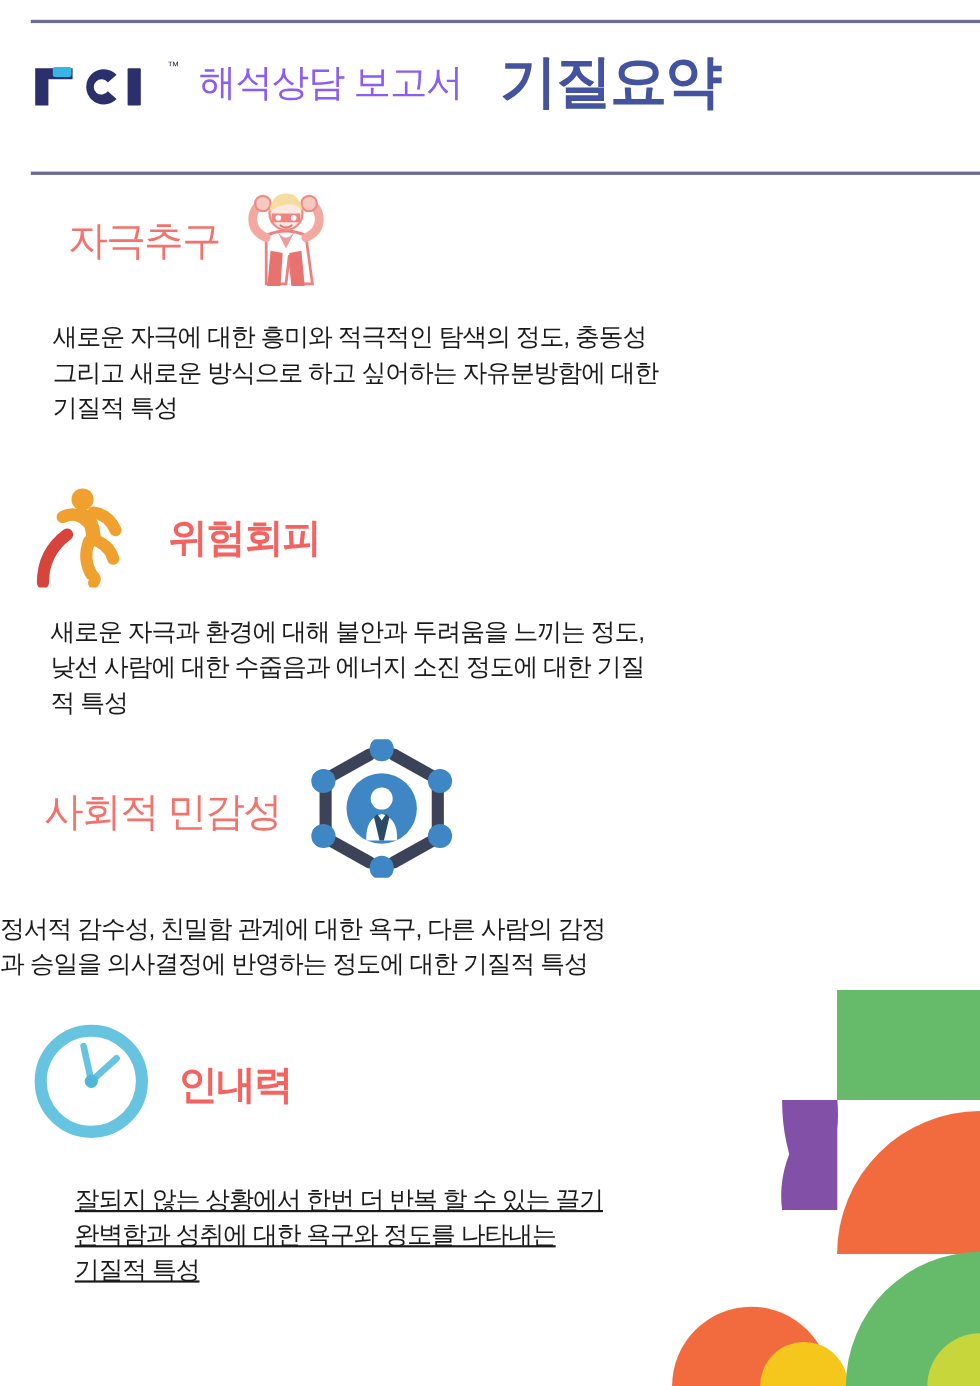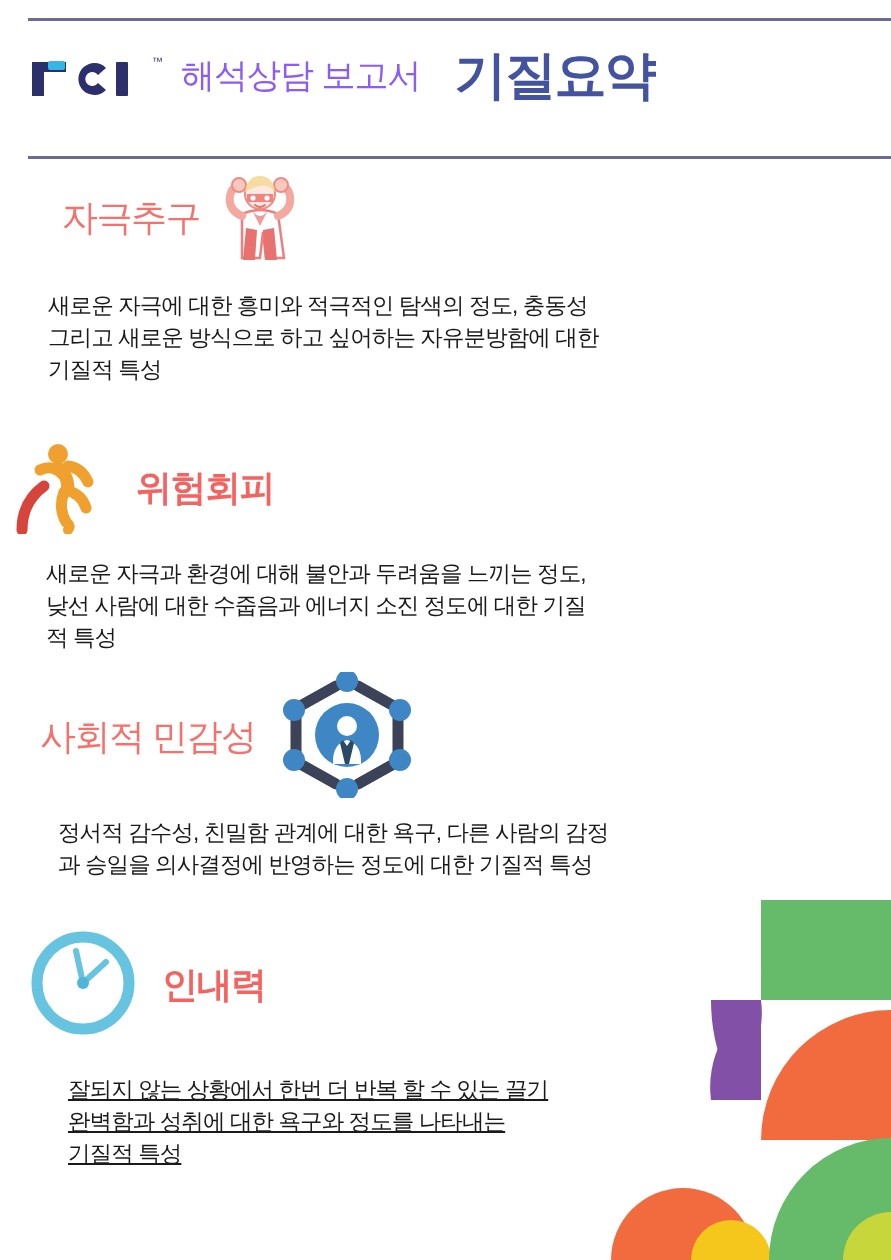--- a/index.html
+++ b/index.html
@@ -124,28 +124,28 @@
     font-weight: 400;
   }
 
   
   #sec-novelty          { position: absolute; left: 0;  top: 0;   width: 869px; }
   #sec-novelty  .sec-head { padding-left: 62px; }
   #sec-novelty  .sec-title { margin-right: 6px; }
   #sec-novelty  .sec-body { margin-top: 24px; padding-left: 48px; }
 
   #sec-harm             { position: absolute; left: 0;  top: 268px; width: 891px; }
-  #sec-harm .sec-head   { padding-left: 10px; }
+  #sec-harm .sec-head   { padding-left: 27px; }
   #sec-harm .sec-title  { margin-left: 14px; }
   #sec-harm .sec-body   { margin-top: 20px; padding-left: 46px; }
 
   #sec-reward           { position: absolute; left: 0;  top: 502px; width: 891px; }
   #sec-reward .sec-head { padding-left: 40px; }
   #sec-reward .sec-title{ margin-right: 24px; }
-  #sec-reward .sec-body { margin-top: 15px; padding-left: 58px; }
+  #sec-reward .sec-body { margin-top: 26px; }
 
   #sec-persist          { position: absolute; left: 0;  top: 756px; width: 891px; }
   #sec-persist .sec-head{ padding-left: 26px; }
   #sec-persist .sec-title{ margin-left: 22px; }
   #sec-persist .sec-body{ margin-top: 30px; padding-left: 68px; text-decoration: underline; }
 </style>
 </head>
 <body>
 
 <div id="page">

